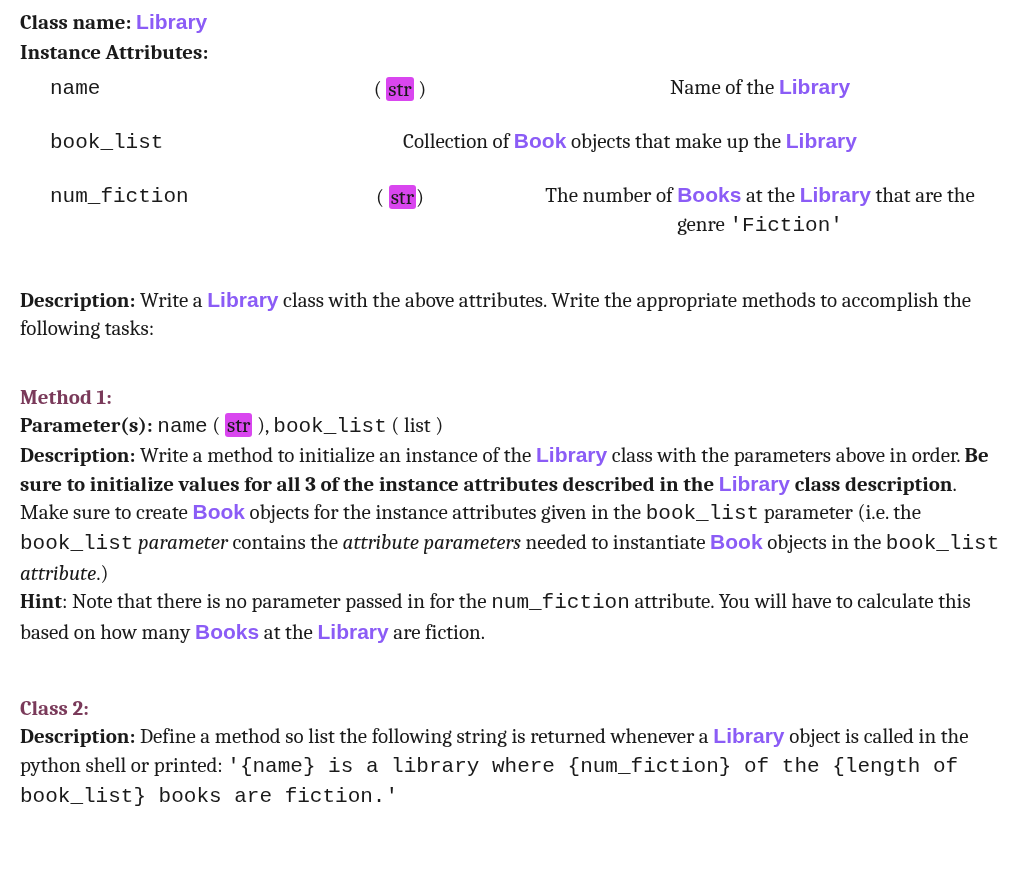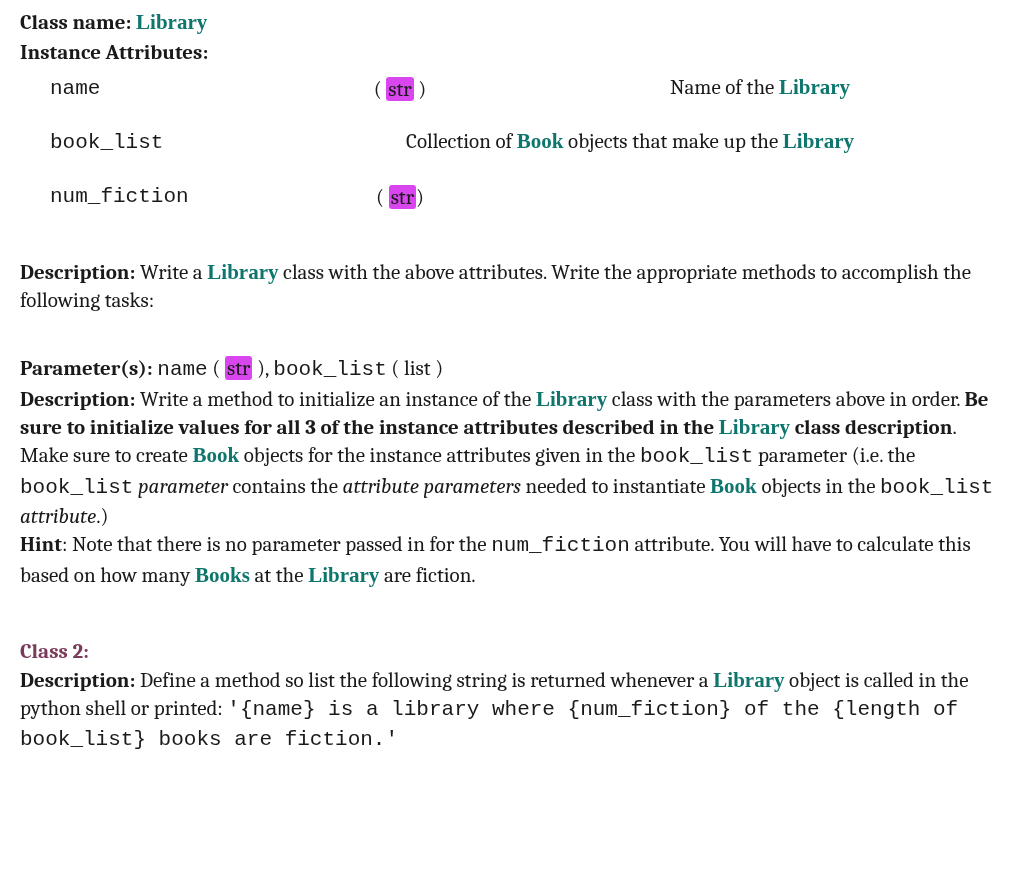--- a/index.html
+++ b/index.html
@@ -19,23 +19,23 @@
     .bold {
       font-weight: bold;
     }
     .italic {
       font-style: italic;
     }
     .mono {
       font-family: "Courier New", Courier, monospace;
     }
     .green-mono {
-      color: #0f766e;
+      color: #8b5cf6;
       font-weight: bold;
-      font-family: Liberation Serif, serif;
+      font-family: Liberation Sans, sans-serif;
     }
     .purple {
       color: #7a3a5a;
       font-weight: bold;
     }
     .type-box {
       background: #d946ef;
       border-radius: 3px;
       padding: 0 2px;
     }
@@ -102,31 +102,35 @@
     <div class="attr-desc">
       <span>Collection of </span><span class="green-mono">Book</span><span> objects that make up the </span><span class="green-mono">Library</span>
     </div>
   </div>
 
   <div class="attr-row">
     <div class="attr-name">num_fiction</div>
     <div class="attr-type">
       <span>( </span><span class="type-box">str</span><span>)</span>
     </div>
+    <div class="attr-desc">
+      <span>The number of </span><span class="green-mono">Books</span><span> at the </span><span class="green-mono">Library</span><span> that are the genre </span><span class="mono">'Fiction'</span>
+    </div>
   </div>
 
 </div>
 
 <div class="section">
   <p class="para">
     <span class="bold">Description:</span><span>  Write a </span><span class="green-mono">Library</span><span> class with the above attributes. Write the appropriate methods to accomplish the following tasks:</span>
   </p>
 </div>
 
 <div class="method-section">
+  <div class="purple">Method 1:</div>
   <p class="para">
     <span class="bold">Parameter(s): </span><span class="mono">name</span><span> ( </span><span class="type-box">str</span><span> ), </span><span class="mono">book_list</span><span> ( </span><span>list</span><span> )</span>
   </p>
   <p class="para">
     <span class="bold">Description: </span><span>Write a method to initialize an instance of the </span><span class="green-mono">Library</span><span> class with the parameters above in order. </span><span class="bold">Be sure to initialize values for all 3 of the instance attributes described in the </span><span class="green-mono">Library</span><span class="bold"> class description</span><span>. Make sure to create  </span><span class="green-mono">Book</span><span> objects for the instance attributes given in the </span><span class="mono">book_list</span><span> parameter (i.e. the </span><span class="mono">book_list</span><span class="italic"> parameter</span><span> contains the </span><span class="italic">attribute parameters</span><span> needed to instantiate </span><span class="green-mono">Book</span><span> objects in the </span><span class="mono">book_list</span><span class="italic"> attribute</span><span>.)</span>
   </p>
   <p class="para">
     <span class="bold">Hint</span><span>: Note that there is no parameter passed in for the </span><span class="mono">num_fiction</span><span>  attribute. You will have to calculate this based on how many </span><span class="green-mono">Books</span><span>   at the </span><span class="green-mono">Library</span><span>  are fiction.</span>
   </p>
 </div>

